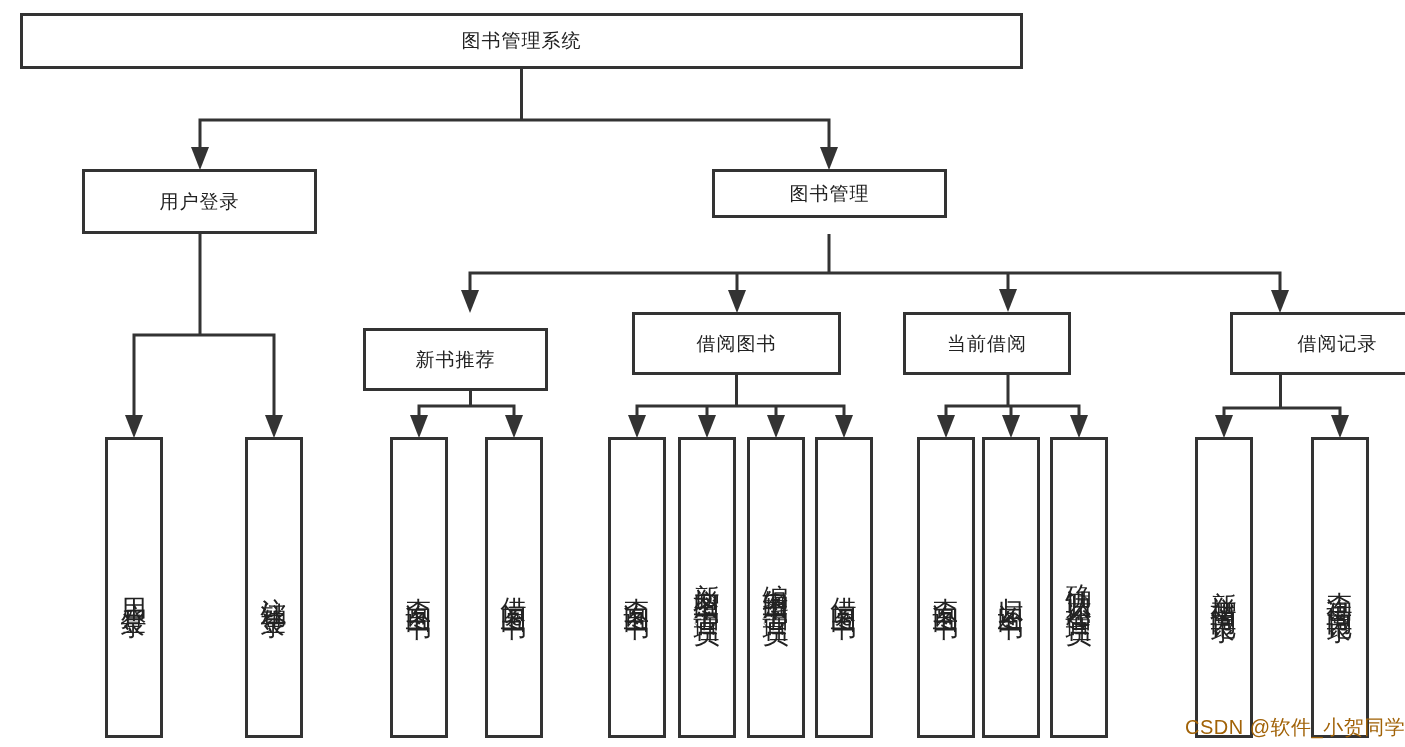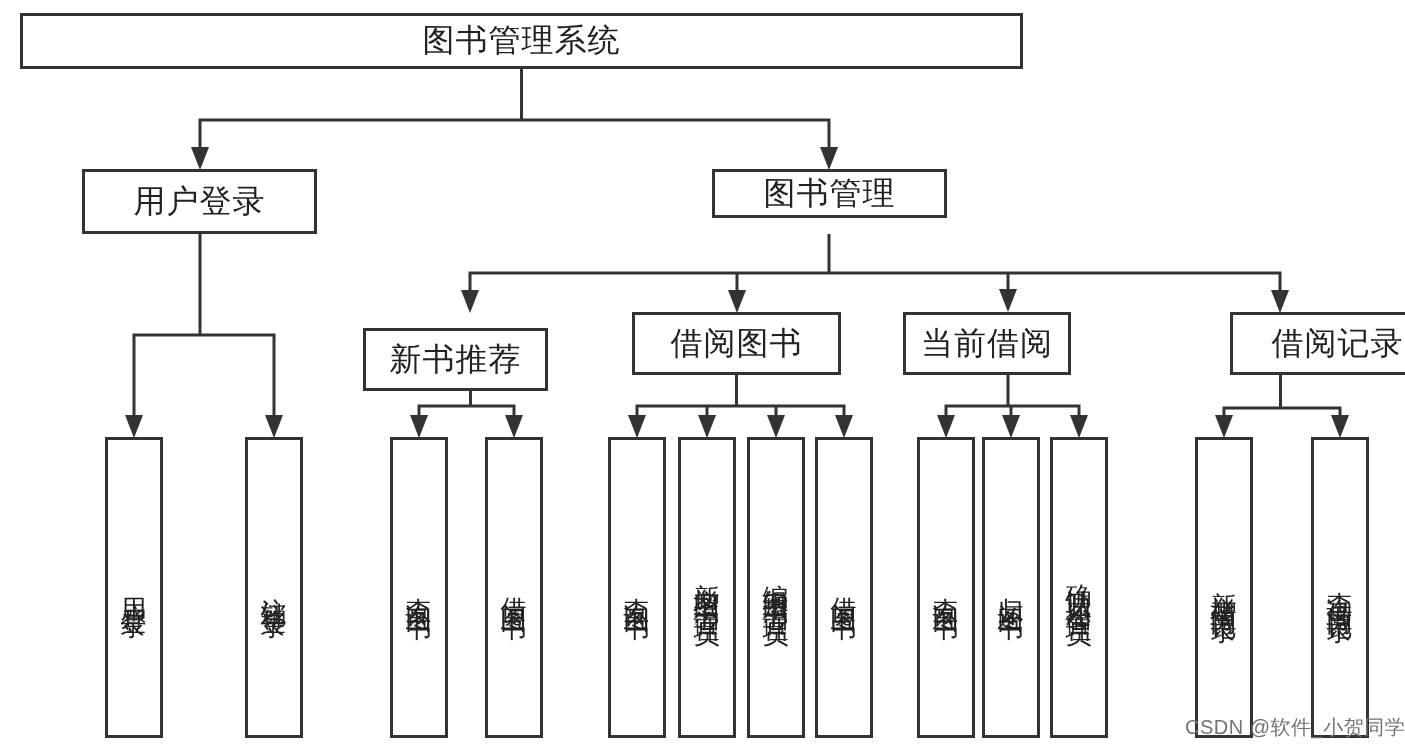--- a/index.html
+++ b/index.html
@@ -22,36 +22,36 @@
     background: #ffffff;
     border: 3px solid #333333;
     display: flex;
     align-items: center;
     justify-content: center;
     color: #222222;
     text-align: center;
     z-index: 2;
   }
   .node.h {
-    font-size: 32px;
+    font-size: 19px;
     letter-spacing: 1px;
     white-space: nowrap;
   }
   .node.v {
     writing-mode: vertical-rl;
     font-size: 26px;
     letter-spacing: 5.5px;
     line-height: 1;
   }
   .watermark {
     position: absolute;
     left: 1185px;
     top: 714px;
     font-size: 20px;
-    color: #737373;
+    color: #a16207;
     letter-spacing: 0.5px;
     white-space: nowrap;
     z-index: 5;
   }
 </style>
 </head>
 <body>
 
 <div class="canvas">
 

